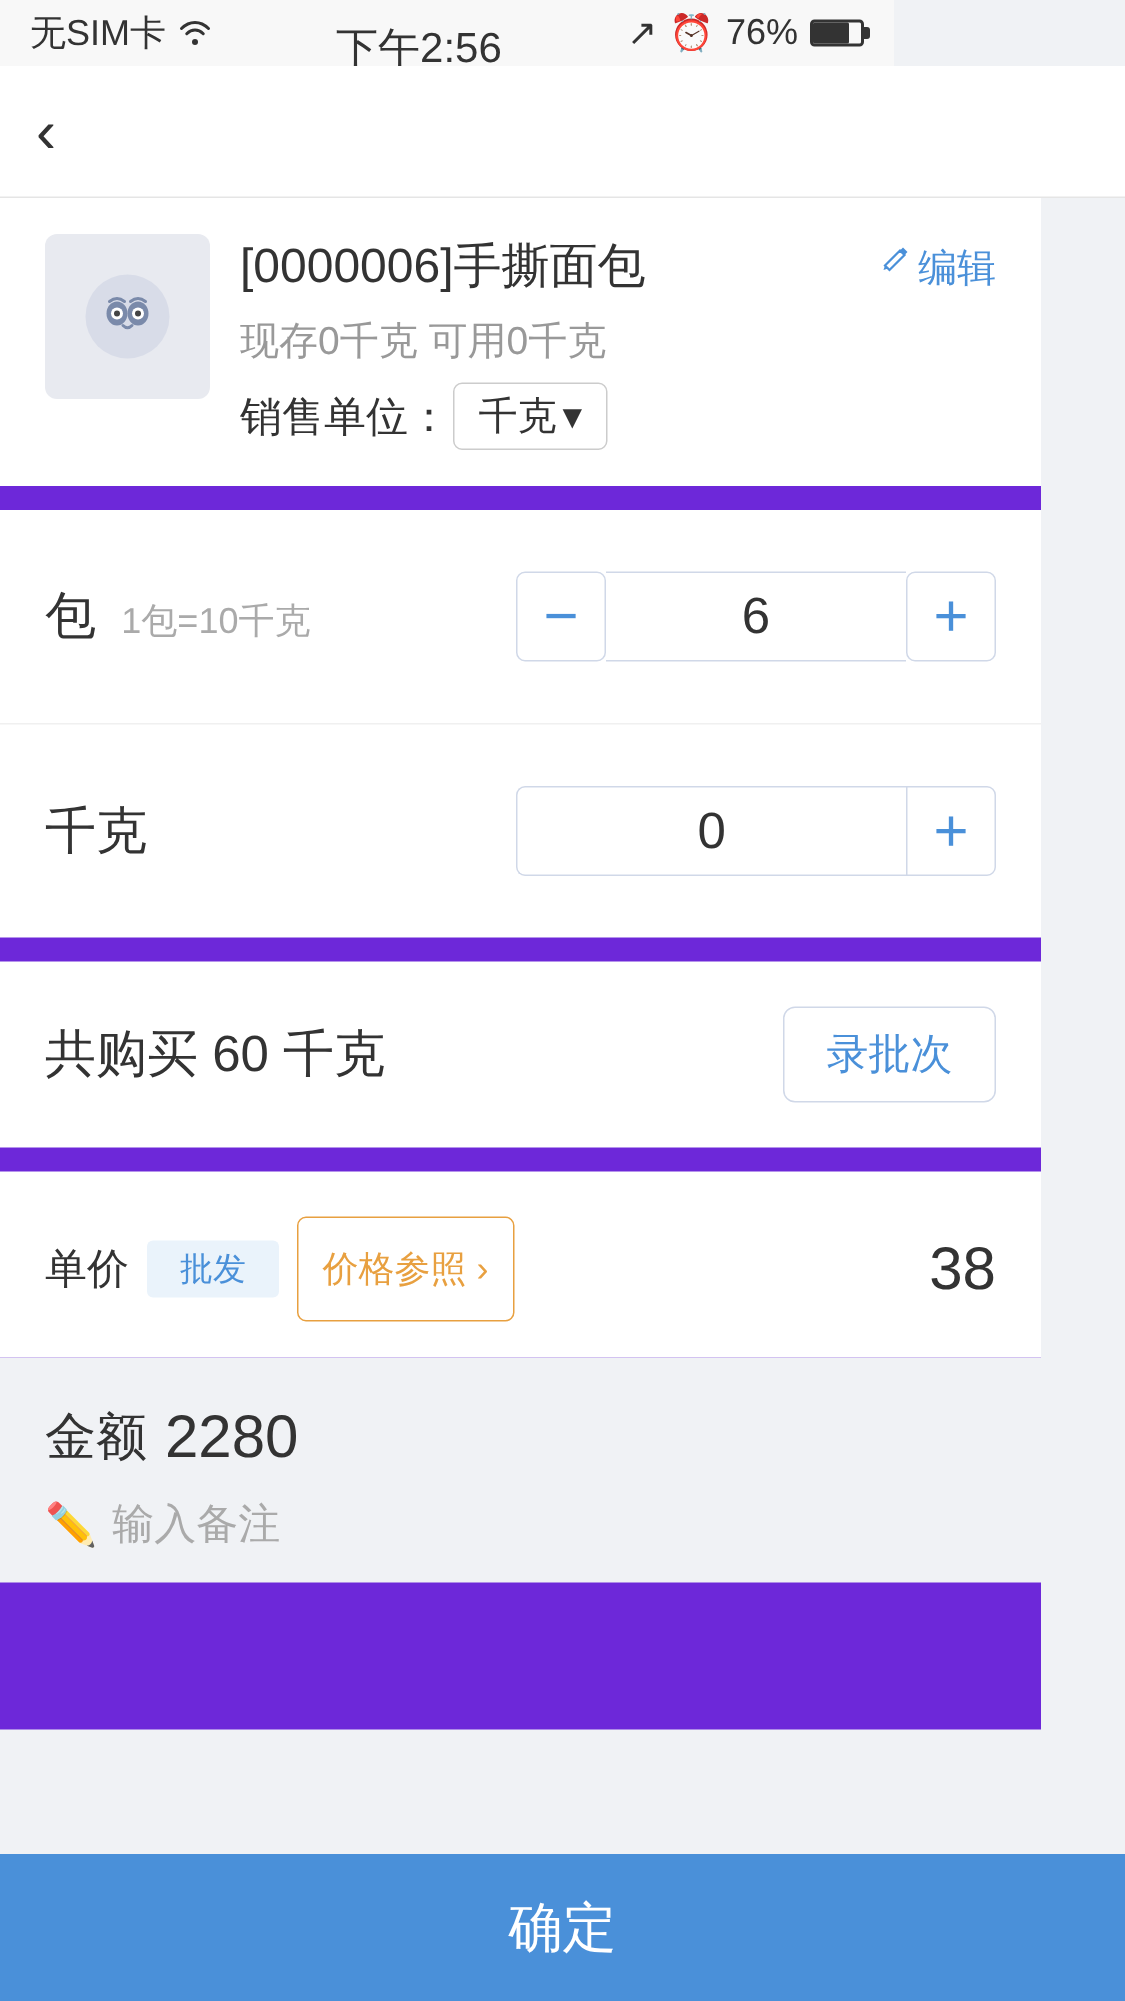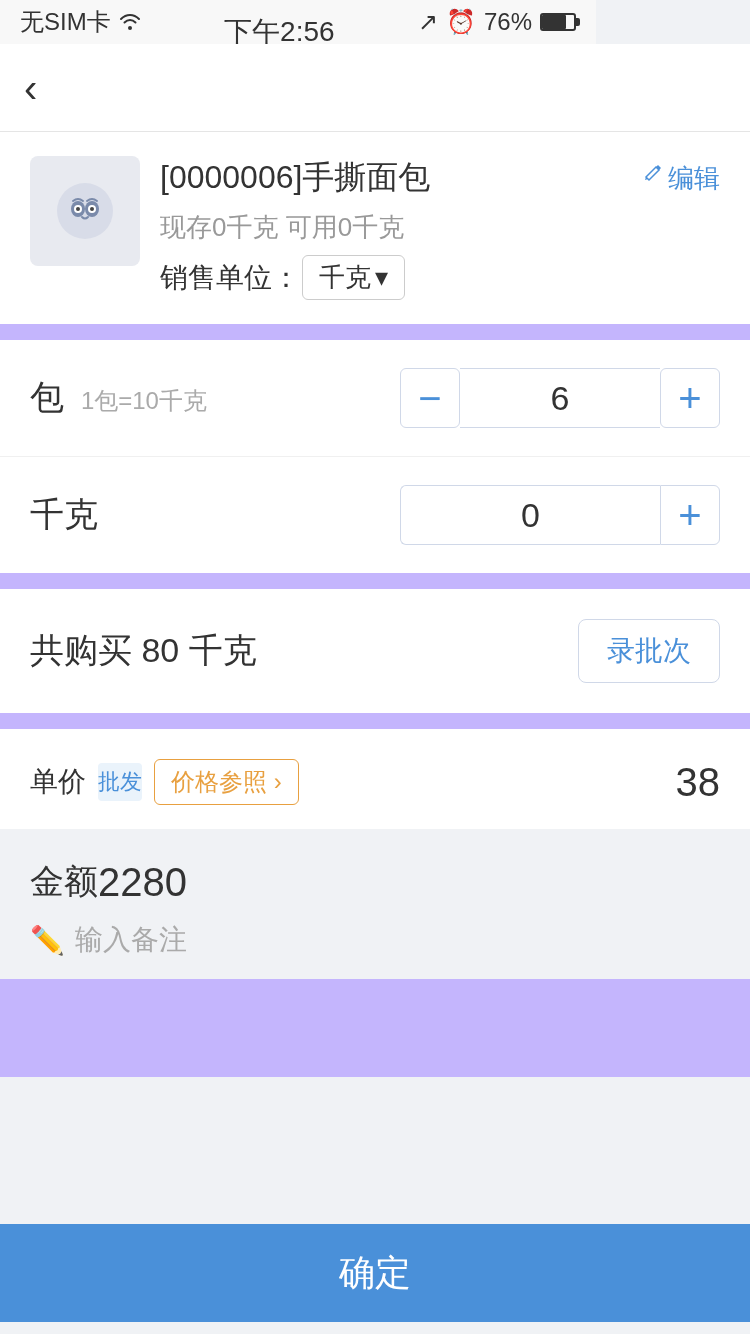--- a/index.html
+++ b/index.html
@@ -61,22 +61,22 @@
       line-height: 1;
     }
     .nav-title {
       font-size: 36px;
       font-weight: 500;
       color: #333;
     }
 
     
     .content {
-      width: 750px;
-      background: #c4b5fd;
+      width: 694px;
+      background: #6d28d9;
     }
 
     
     .product-card {
       background: #fff;
       padding: 24px 30px;
       display: flex;
       align-items: flex-start;
       gap: 20px;
       margin-bottom: 16px;
@@ -138,21 +138,21 @@
 
     
     .input-section {
       background: #fff;
       margin-bottom: 16px;
     }
     .input-row {
       display: flex;
       align-items: center;
       justify-content: space-between;
-      padding: 28px 30px;
+      padding: 41px 30px;
       border-bottom: 1px solid #f0f0f0;
     }
     .input-row:last-child { border-bottom: none; }
     .input-label {
       font-size: 34px;
       color: #333;
     }
     .input-label-sub {
       font-size: 24px;
       color: #aaa;
@@ -252,27 +252,27 @@
       gap: 12px;
     }
     .price-label {
       font-size: 28px;
       color: #333;
     }
     .price-tag {
       background: #eaf3fb;
       color: #4a90d9;
       font-size: 22px;
-      padding: 4px 0;
+      padding: 4px 22px;
       border-radius: 4px;
     }
     .price-ref-btn {
       border: 1.5px solid #e8a040;
       border-radius: 6px;
-      padding: 6px 16px;
+      padding: 18px 16px;
       font-size: 24px;
       color: #e8a040;
       background: #fff;
       display: flex;
       align-items: center;
       gap: 4px;
       cursor: pointer;
     }
     .price-value {
       font-size: 40px;
@@ -281,21 +281,21 @@
     }
 
     
     .amount-section {
       background: #f0f2f5;
       padding: 30px 30px 0;
     }
     .amount-row {
       display: flex;
       align-items: center;
-      gap: 0;
+      gap: 12px;
       font-size: 34px;
       color: #333;
       margin-bottom: 16px;
     }
     .amount-label { font-weight: 400; }
     .amount-value { font-size: 40px; font-weight: 500; }
     .remark-row {
       display: flex;
       align-items: center;
       gap: 10px;
@@ -304,21 +304,21 @@
       padding-bottom: 20px;
     }
     .remark-icon {
       font-size: 28px;
       color: #aaa;
     }
 
     
     .confirm-btn {
       position: fixed;
-      bottom: 12px;
+      bottom: 0;
       left: 0;
       width: 750px;
       height: 98px;
       background: #4a90d9;
       color: #fff;
       font-size: 36px;
       display: flex;
       align-items: center;
       justify-content: center;
       cursor: pointer;
@@ -415,21 +415,21 @@
     <div class="input-row">
       <span class="input-label">千克</span>
       <div class="stepper">
         <input class="stepper-input-only" type="text" value="0" style="">
         <div class="stepper-right-btn">+</div>
       </div>
     </div>
   </div>
 
   <div class="summary-row">
-    <span class="summary-text">共购买 80 千克</span>
+    <span class="summary-text">共购买 60 千克</span>
     <div class="batch-btn">录批次</div>
   </div>
 
   <div class="price-section">
     <div class="price-row">
       <div class="price-label-row">
         <span class="price-label">单价</span>
         <span class="price-tag">批发</span>
         <div class="price-ref-btn">价格参照 ›</div>
       </div>

